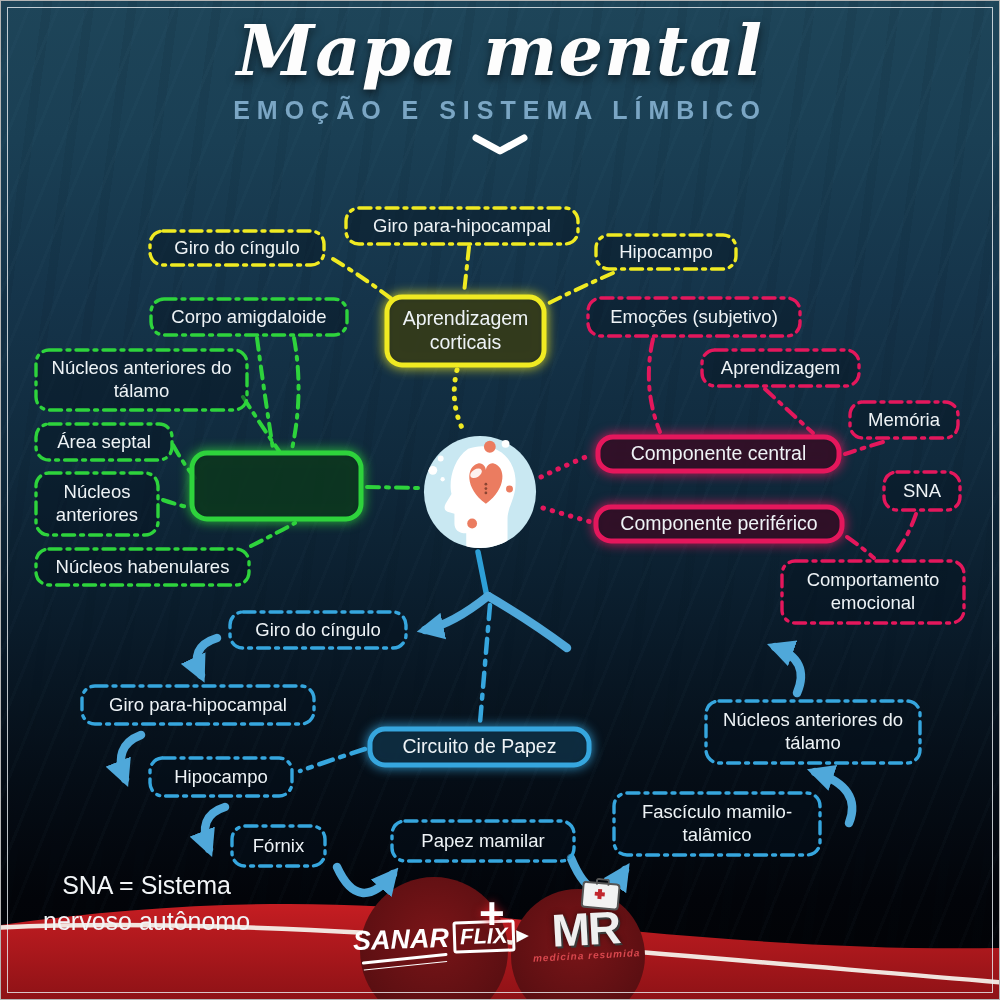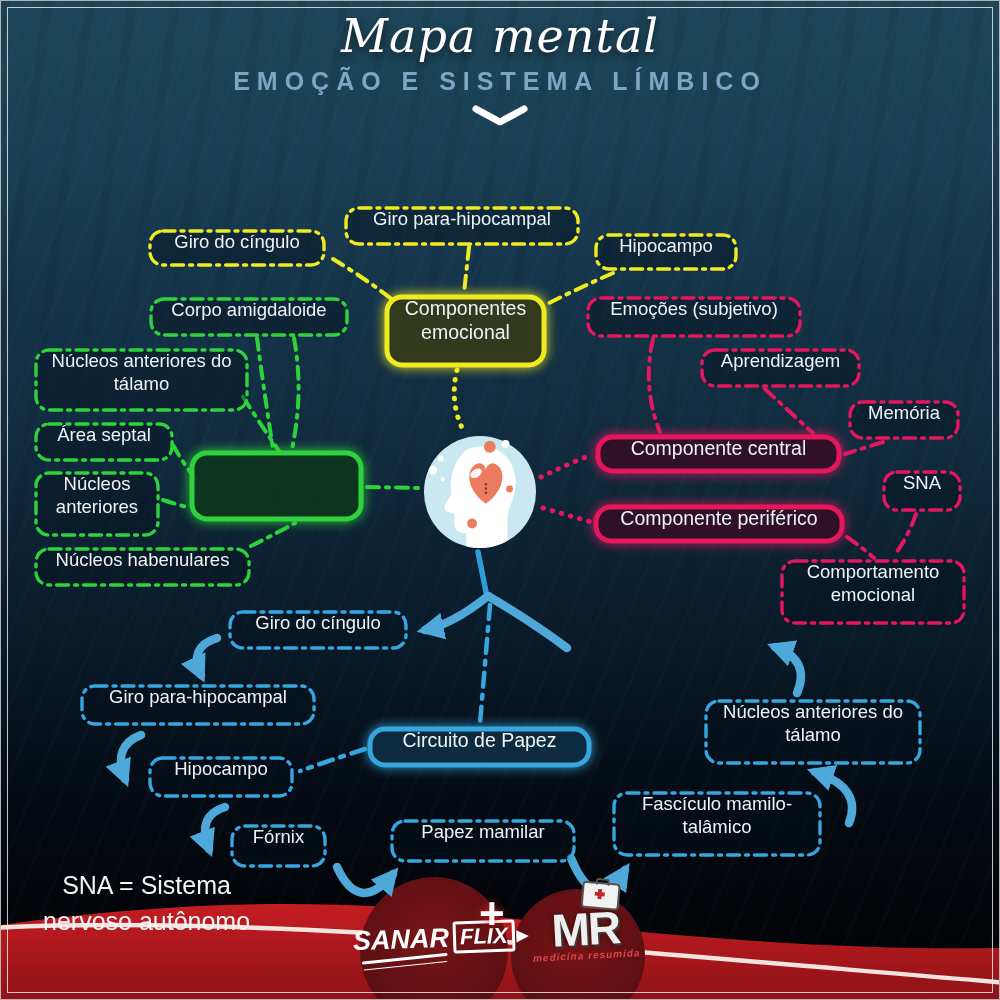--- a/index.html
+++ b/index.html
@@ -4,26 +4,26 @@
 <style>
   html,body{margin:0;padding:0;background:#fff;font-family:"Liberation Sans",sans-serif;}
   .canvas{position:relative;width:998px;height:998px;border:1px solid #b5b5b5;overflow:hidden;
     background:linear-gradient(180deg,#1e4559 0%,#1a3f54 14%,#15344a 30%,#102a3d 46%,#0a1c2b 62%,#050d16 78%,#020409 90%,#010204 100%);}
   .texture{position:absolute;inset:0;z-index:0;pointer-events:none;opacity:.5;background:
     repeating-linear-gradient(112deg,rgba(130,180,205,0.05) 0 3px,transparent 3px 27px),
     repeating-linear-gradient(98deg,rgba(8,20,30,0.14) 0 9px,transparent 9px 42px);}
   .frame-line{position:absolute;inset:6px;border:1.6px solid rgba(235,240,244,0.8);z-index:8;pointer-events:none;}
 
   .hdr{position:absolute;left:0;top:0;width:100%;text-align:center;z-index:4;}
-  .title{margin-top:8px;font-family:"DejaVu Serif",serif;font-style:italic;font-weight:normal;
-    font-size:46px;color:#fdfdfd;letter-spacing:1px;text-shadow:0 4px 8px rgba(0,0,0,0.55);}
+  .title{margin-top:8px;font-family:"DejaVu Serif",serif;font-style:italic;font-weight:bold;
+    font-size:70px;color:#fdfdfd;letter-spacing:1px;text-shadow:0 4px 8px rgba(0,0,0,0.55);}
   .subtitle{margin-top:4px;font-size:25px;letter-spacing:7px;color:#7ba6c4;font-weight:bold;}
   .chev{margin-top:8px;}
 
-  .node{position:absolute;z-index:3;display:flex;justify-content:center;
+  .node{position:absolute;z-index:3;display:flex;align-items:center;justify-content:center;
     text-align:center;box-sizing:border-box;padding:3px 9px;color:#eef3f6;font-size:18.5px;line-height:1.22;}
   .node>span{position:relative;z-index:2;}
   .node .frame{position:absolute;left:0;top:0;z-index:1;pointer-events:none;overflow:visible;}
   .node .frame rect{fill:rgba(5,17,28,0.42);stroke:var(--c,#fff);stroke-width:3.4;
     stroke-dasharray:12 6 3 6;stroke-linecap:round;}
   .node.hub{font-size:19.5px;}
   .node.hub .frame rect{fill:rgba(4,14,24,0.74);stroke-width:5;stroke-dasharray:none;}
   .node.hub .frame{filter:drop-shadow(0 0 6px var(--c,#fff));}
   .n-yellow{--c:var(--yellow,#f0ea22);}
   .n-green{--c:var(--green,#2ed33c);}
@@ -157,21 +157,21 @@
   <div class="node n-yellow" style="left:592px;top:231px;width:146px;height:40px">
       <svg class="frame" width="146" height="40">
         <rect x="3" y="3" width="140" height="34" rx="13"></rect>
       </svg>
       <span>Hipocampo</span>
     </div>
   <div class="node n-yellow hub" style="left:383px;top:293px;width:163px;height:74px">
       <svg class="frame" width="163" height="74">
         <rect x="3" y="3" width="157" height="68" rx="15"></rect>
       </svg>
-      <span>Componentes emocional</span>
+      <span>Aprendizagem corticais</span>
     </div>
 
   <div class="node n-green" style="left:147px;top:295px;width:202px;height:42px">
       <svg class="frame" width="202" height="42">
         <rect x="3" y="3" width="196" height="36" rx="13"></rect>
       </svg>
       <span>Corpo amigdaloide</span>
     </div>
   <div class="node n-green" style="left:32px;top:346px;width:217px;height:66px">
       <svg class="frame" width="217" height="66">

